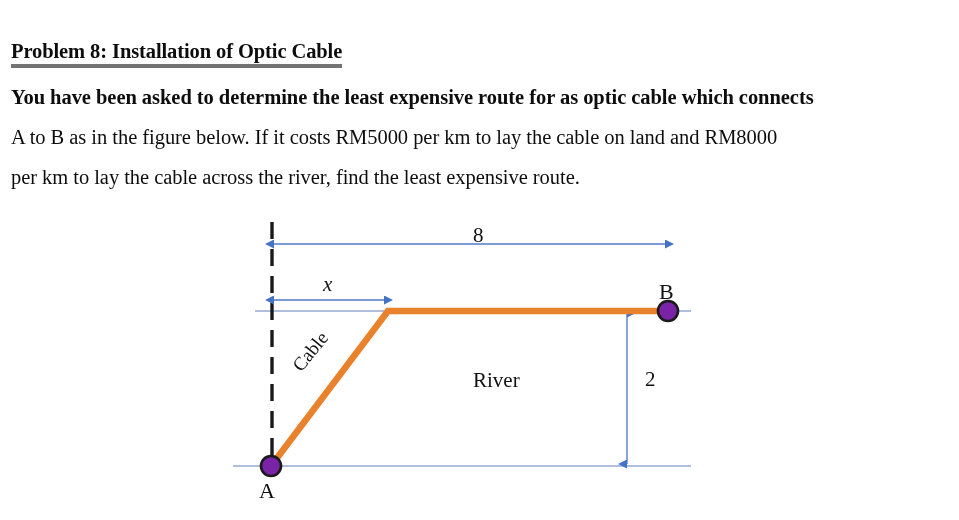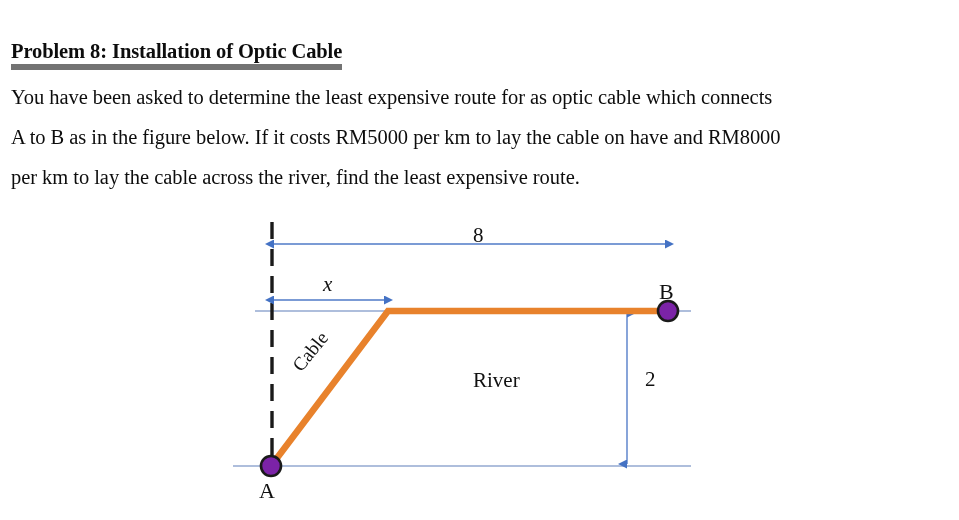--- a/index.html
+++ b/index.html
@@ -18,33 +18,33 @@
 
   
   .problem-title {
     position: absolute;
     left: 11px;
     top: 41px;
     font-size: 20.5px;
     font-weight: bold;
     letter-spacing: -0.1px;
     white-space: nowrap;
-    border-bottom: 6px solid #737373;
+    border-bottom: 4px solid #737373;
     padding-bottom: 1px;
     line-height: 1.05;
   }
   .para-line {
     position: absolute;
     left: 11px;
     font-size: 20.5px;
     line-height: 1.1;
     white-space: nowrap;
     letter-spacing: -0.05px;
   }
-  .para-line.l1 { top: 86px; }
+  .para-line.l1 { top: 86px; font-weight: bold; }
   .para-line.l2 { top: 126px; }
   .para-line.l3 { top: 166px; text-align: center; }
 
   
   .figure {
     position: absolute;
     left: 0;
     top: 206px;
     width: 959px;
     height: 314px;
@@ -71,21 +71,21 @@
     transform: rotate(-51deg);
     transform-origin: left top;
   }
 </style>
 </head>
 <body>
 
 <div class="problem-title">Problem 8: Installation of Optic Cable</div>
 
 <div class="para-line l1">You have been asked to determine the least expensive route for as optic cable which connects</div>
-<div class="para-line l2">A to B as in the figure below. If it costs RM5000 per km to lay the cable on have and RM8000</div>
+<div class="para-line l2">A to B as in the figure below. If it costs RM5000 per km to lay the cable on land and RM8000</div>
 <div class="para-line l3">per km to lay the cable across the river, find the least expensive route.</div>
 
 <div class="figure">
 
   <svg width="959" height="314" viewBox="0 0 959 314">
 
     <defs>
       <marker id="arrL" markerWidth="10" markerHeight="9" refX="9" refY="4.5" orient="auto" markerUnits="userSpaceOnUse">
         <path d="M9,0 L9,9 L0,4.5 Z" fill="#4472C4"></path>
       </marker>

